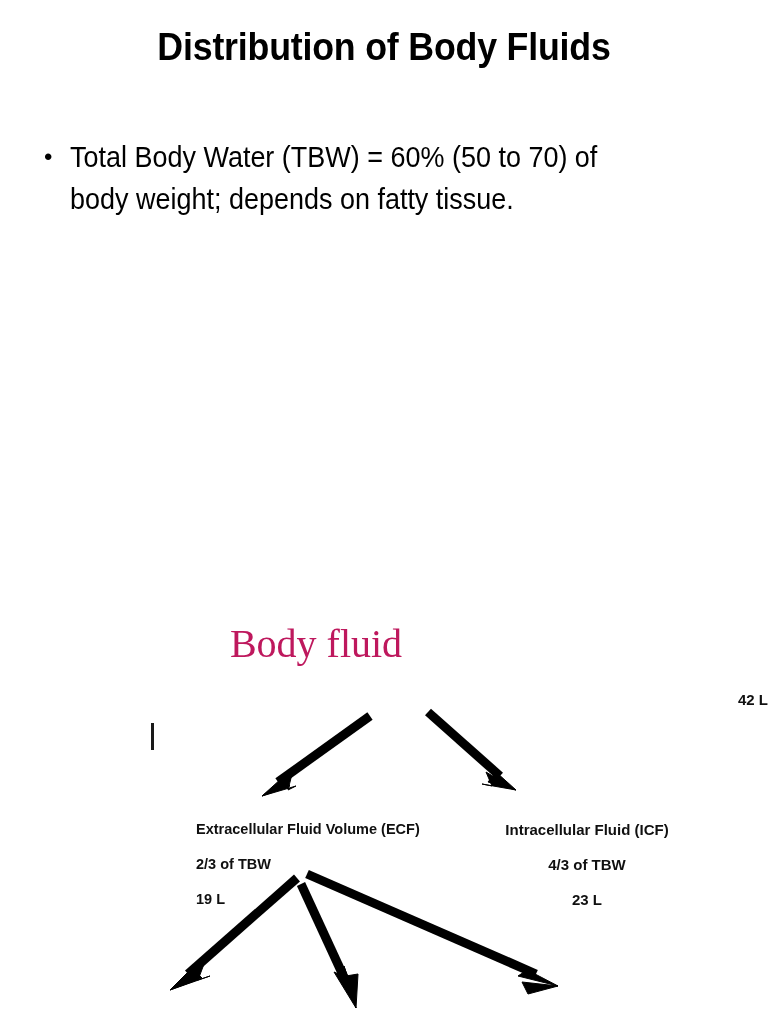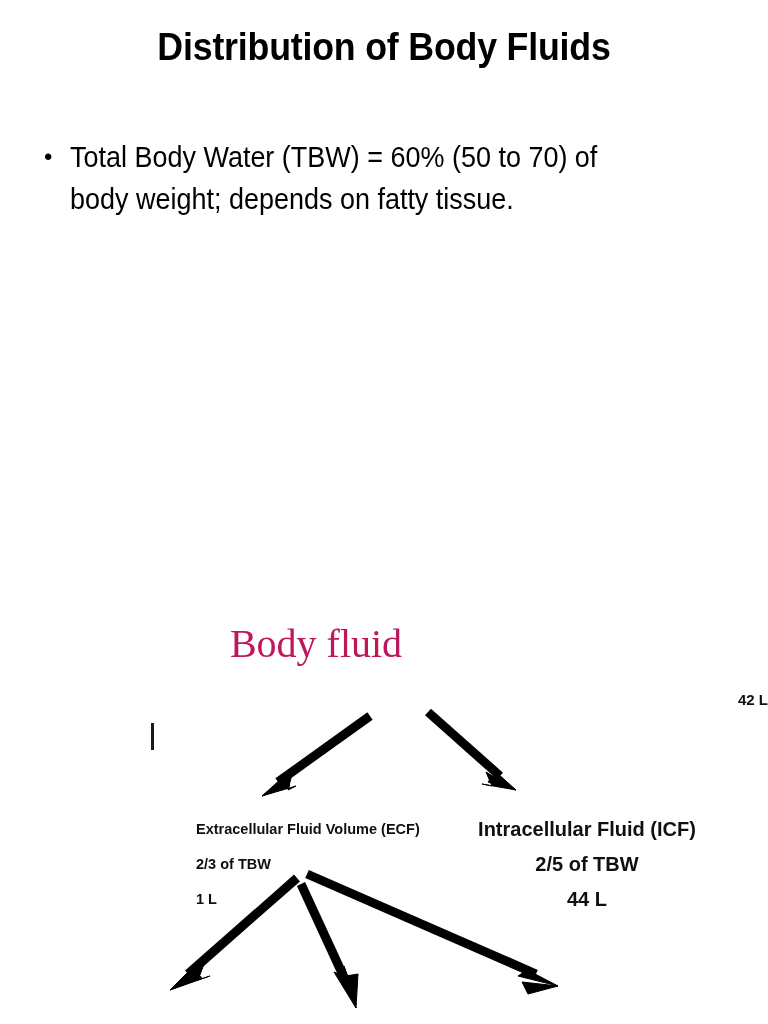--- a/index.html
+++ b/index.html
@@ -132,21 +132,21 @@
   }
 
   .node-icf {
     position: absolute;
     top: 208px;
     left: 462px;
     width: 250px;
     text-align: center;
     font-family: "Liberation Sans", sans-serif;
     font-weight: bold;
-    font-size: 20px;
+    font-size: 15px;
     line-height: 35px;
     color: #101010;
     white-space: nowrap;
   }
 
   .tick-mark {
     position: absolute;
     left: 151px;
     top: 119px;
     width: 3px;
@@ -220,24 +220,24 @@
           <line x1="307" y1="270" x2="536" y2="370" stroke-width="9" stroke-linecap="butt"></line>
           <polygon points="558,382 518,372 530,364 516,360"></polygon>
           <polygon points="558,382 522,378 528,390"></polygon>
         </g>
       </g>
     </svg>
 
     <div class="node-ecf">
       <div>Extracellular Fluid Volume (ECF)</div>
       <div>2/3 of TBW</div>
-      <div>1 L</div>
+      <div>19 L</div>
     </div>
 
     <div class="node-icf">
       <div>Intracellular Fluid (ICF)</div>
-      <div>2/5 of TBW</div>
-      <div>44 L</div>
+      <div>4/3 of TBW</div>
+      <div>23 L</div>
     </div>
 
   </div>
 
 </div>
 
 </body></html>

